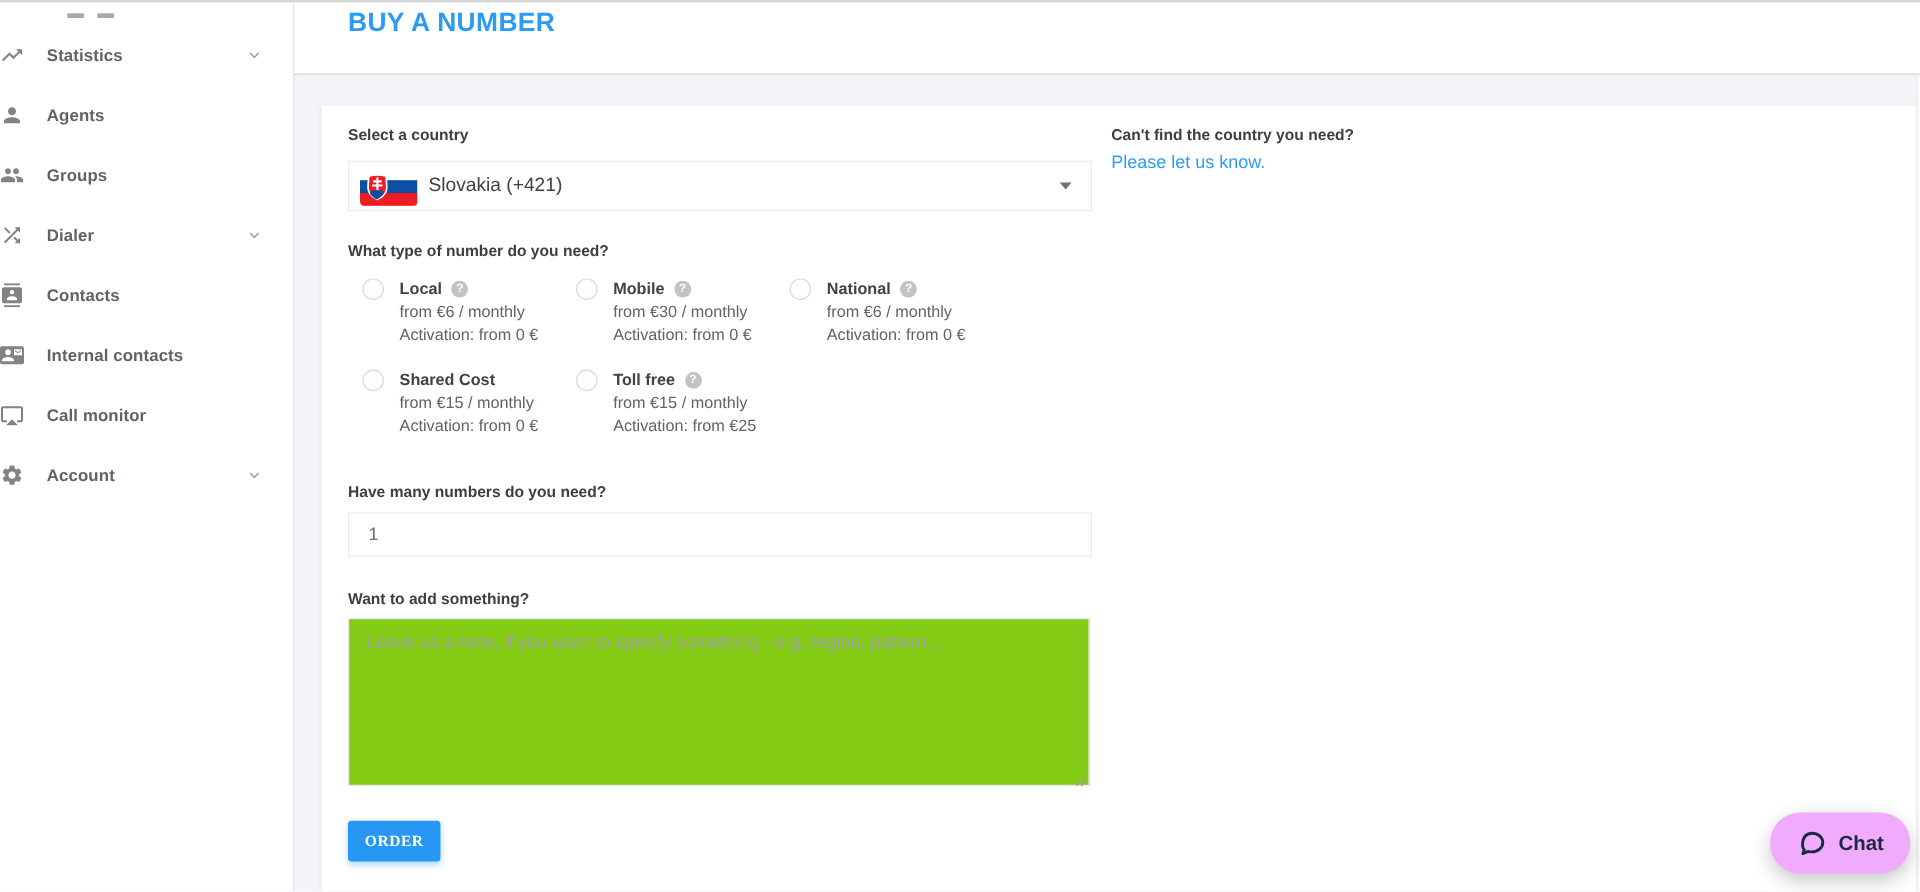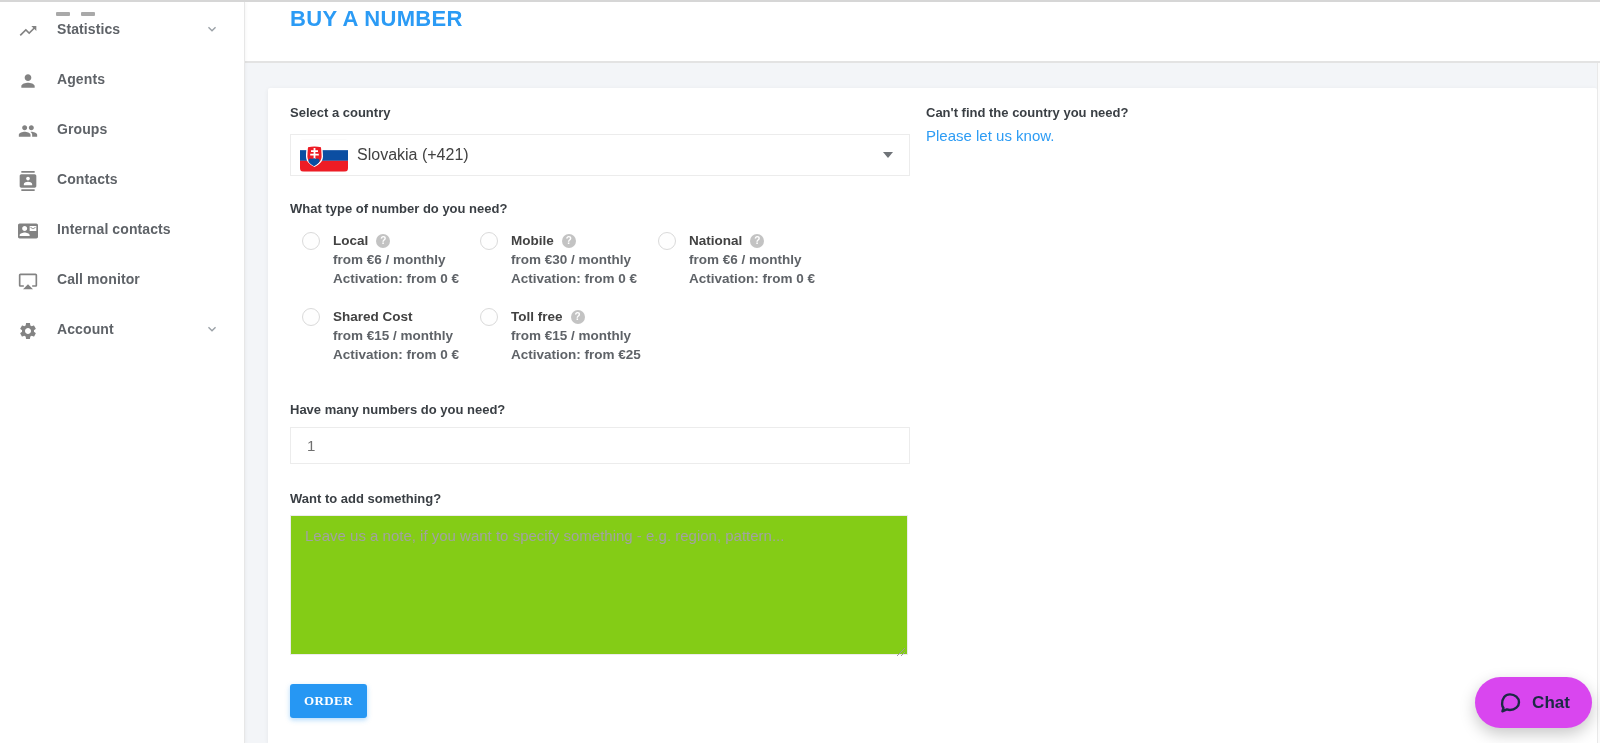--- a/index.html
+++ b/index.html
@@ -16,21 +16,21 @@
   
   .sidebar {
     position:absolute; left:0; top:2px; width:245px; height:741px;
     background:#ffffff; border-right:1px solid #e7e7e7;
     box-shadow:1px 0 3px rgba(0,0,0,.04); z-index:5;
   }
   .cutoff-icon { position:absolute; left:56px; top:0; height:4px; }
   .cutoff-icon i { display:inline-block; width:14px; height:4px; background:#a9a9a9; border-radius:1px; margin-right:11px; }
   .side-nav { position:absolute; top:19px; left:0; width:100%; }
   .side-item {
-    height:50px; display:flex; padding-left:18px;
+    height:50px; display:flex; align-items:center; 
     position:relative; cursor:pointer;
   }
   .side-item .sicon { width:20px; height:20px; color:#838383; flex:none; display:flex; }
   .side-item .sicon svg { width:20px; height:20px; fill:currentColor; }
   .side-item .slabel { margin-left:19px; font-size:14px; font-weight:bold; color:#5f6368; letter-spacing:.1px; }
   .side-item .chev { position:absolute; right:24px; width:16px; height:16px; color:#9aa0a6; display:flex; }
   .side-item .chev svg { width:16px; height:16px; fill:currentColor; }
   .side-item.active { background:#f5f5f5; }
   .side-item.active .sicon { color:#3e90e8; }
   .side-item.active .slabel { color:#3e90e8; }
@@ -74,21 +74,21 @@
     width:18px; height:18px; border:1px solid #dadada; border-radius:50%;
     background:#fefefe; margin-top:1px; flex:none; cursor:pointer;
   }
   .opt-text { margin-left:13px; }
   .opt-name { font-size:13.5px; font-weight:bold; color:#424242; height:19px; display:flex; align-items:center; }
   .help {
     display:inline-flex; align-items:center; justify-content:center;
     width:14px; height:14px; border-radius:50%; background:#c3c3c3;
     color:#ffffff; font-size:10px; font-weight:bold; margin-left:8px; cursor:pointer;
   }
-  .opt-line { font-size:13.5px; color:#5f6368; line-height:19px;font-weight:bold; }
+  .opt-line { font-size:13.5px; color:#5f6368; line-height:19px; }
 
   .qty-input {
     position:absolute; left:22px; top:339px; width:620px; height:37px;
     border:1px solid #ececec; padding:0 16px; font-size:15px; color:#6f6f6f;
     font-family:"Liberation Sans", sans-serif; outline:none; background:#fff;
   }
   .note-area {
     position:absolute; left:22px; top:427px; width:618px; height:140px;
     border:1px solid #ececec; padding:11px 14px; font-size:15px; color:#424242;
     font-family:"Liberation Sans", sans-serif; resize:none; outline:none; background:#84cc16;
@@ -104,21 +104,21 @@
     font-family:Liberation Serif, serif;
     box-shadow:0 2px 5px rgba(33,150,243,.35);
   }
 
   .aside-q { position:absolute; left:658px; top:17px; font-size:13px; font-weight:bold; color:#3a3f44; }
   .aside-link { position:absolute; left:658px; top:39px; font-size:15px; color:#2d9cf4; text-decoration:none; cursor:pointer; }
 
   
   .chat-btn {
     position:absolute; left:1475px; top:677px; width:117px; height:51px;
-    background:#d946ef; border-radius:26px; display:flex; align-items:center;
+    background:#f0abfc; border-radius:26px; display:flex; align-items:center;
     justify-content:center; cursor:pointer; z-index:10;
     box-shadow:0 6px 16px rgba(0,0,0,.22);
   }
   .chat-btn .cicon { width:26px; height:26px; display:flex; margin-right:9px; }
   .chat-btn .clabel { font-size:17px; font-weight:bold; color:#1b2a44; }
 </style>
 </head>
 <body>
 
 <div>
@@ -154,20 +154,33 @@
       <div class="side-item">
         <span class="sicon">
           <svg viewBox="0 0 24 24">
               <path d="M16 11c1.66 0 2.99-1.34 2.99-3S17.66 5 16 5c-1.66 0-3 1.34-3 3s1.34 3 3 3zm-8 0c1.66 0 2.99-1.34 2.99-3S9.66 5 8 5C6.34 5 5 6.34 5 8s1.34 3 3 3zm0 2c-2.33 0-7 1.17-7 3.5V19h14v-2.5c0-2.33-4.67-3.5-7-3.5zm8 0c-.29 0-.62.02-.97.05 1.16.84 1.97 1.97 1.97 3.45V19h6v-2.5c0-2.33-4.67-3.5-7-3.5z"></path>
             </svg>
         </span>
         <span class="slabel">Groups</span>
       </div>
 
 
+      <div class="side-item">
+        <span class="sicon">
+          <svg viewBox="0 0 24 24">
+              <path d="M10.59 9.17L5.41 4 4 5.41l5.17 5.17 1.42-1.41zM14.5 4l2.04 2.04L4 18.59 5.41 20 17.96 7.46 20 9.5V4h-5.5zm.33 9.41l-1.41 1.41 3.13 3.13L14.5 20H20v-5.5l-2.04 2.04-3.13-3.13z"></path>
+            </svg>
+        </span>
+        <span class="slabel">Dialer</span>
+        <span class="chev">
+          <svg viewBox="0 0 24 24">
+              <path d="M16.59 8.59L12 13.17 7.41 8.59 6 10l6 6 6-6z"></path>
+            </svg>
+        </span>
+      </div>
 
       <div class="side-item">
         <span class="sicon">
           <svg viewBox="0 0 24 24">
               <path d="M20 0H4v2h16V0zM4 24h16v-2H4v2zM20 4H4c-1.1 0-2 .9-2 2v12c0 1.1.9 2 2 2h16c1.1 0 2-.9 2-2V6c0-1.1-.9-2-2-2zm-8 2.75c1.24 0 2.25 1.01 2.25 2.25s-1.01 2.25-2.25 2.25S9.75 10.24 9.75 9 10.76 6.75 12 6.75zM17 17H7v-1.5c0-1.67 3.33-2.5 5-2.5s5 .83 5 2.5V17z"></path>
             </svg>
         </span>
         <span class="slabel">Contacts</span>
       </div>
 

